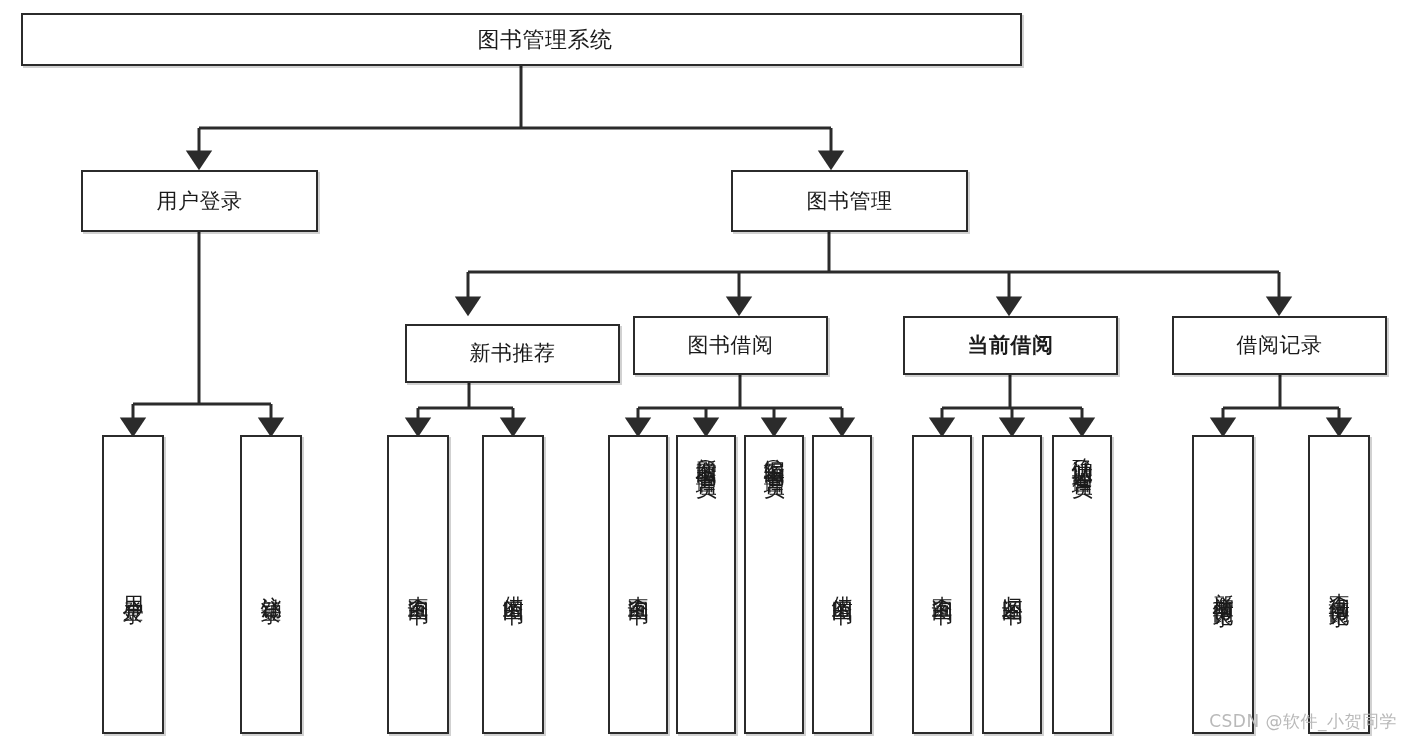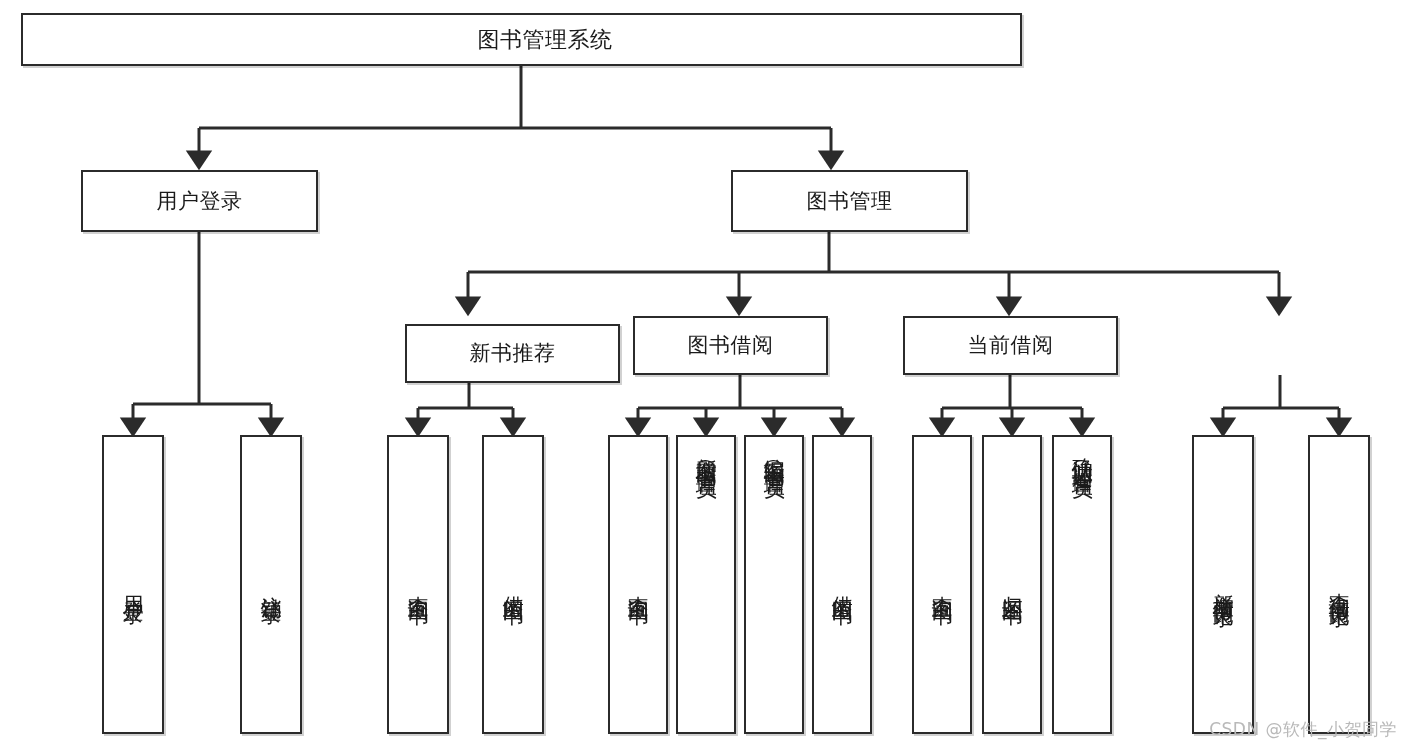--- a/index.html
+++ b/index.html
@@ -54,21 +54,21 @@
   .node.vertical.top-aligned {
     align-items: flex-start;
     padding-top: 4px;
   }
   .node.title .label {
     font-size: 22px;
   }
   #watermark {
     position: absolute;
     right: 8px;
-    bottom: 6px;
+    bottom: 14px;
     color: #b9b9b9;
     font-size: 17px;
     letter-spacing: 0.5px;
     white-space: nowrap;
     user-select: none;
   }
 </style>
 </head>
 <body>
 
@@ -135,22 +135,25 @@
   <div class="node" style="left:731px; top:170px; width:237px; height:62px;">
     <span class="label">图书管理</span>
   </div>
 
   <div class="node" style="left:362px; top:324px; width:215px; height:59px;margin-left:43px;">
     <span class="label">新书推荐</span>
   </div>
   <div class="node" style="left:633px; top:316px; width:195px; height:59px;">
     <span class="label">图书借阅</span>
   </div>
-  <div class="node" style="left:903px; top:316px; width:215px; height:59px;">
+  <div class="node" style="left:903px; top:316px; width:215px; height:59px;font-weight:bold;">
     <span class="label">当前借阅</span>
+  </div>
+  <div class="node" style="left:1172px; top:316px; width:215px; height:59px;">
+    <span class="label">借阅记录</span>
   </div>
 
   <div class="node vertical" style="left:102px; top:435px; width:62px; height:299px;">
     <span class="label">用户登录</span>
   </div>
   <div class="node vertical" style="left:240px; top:435px; width:62px; height:299px;">
     <span class="label">注销登录</span>
   </div>
 
   <div class="node vertical" style="left:387px; top:435px; width:62px; height:299px;">

